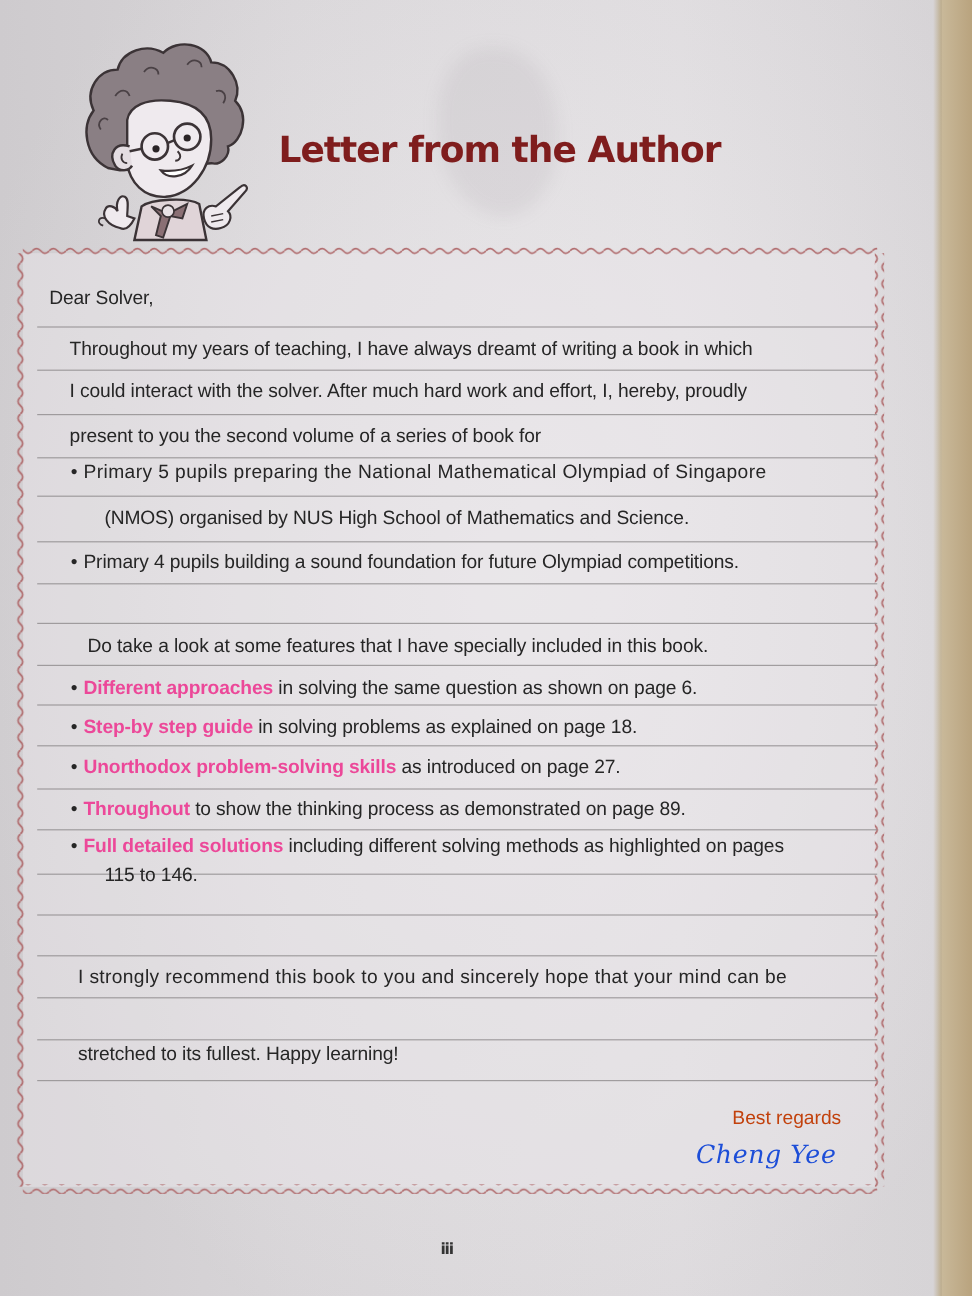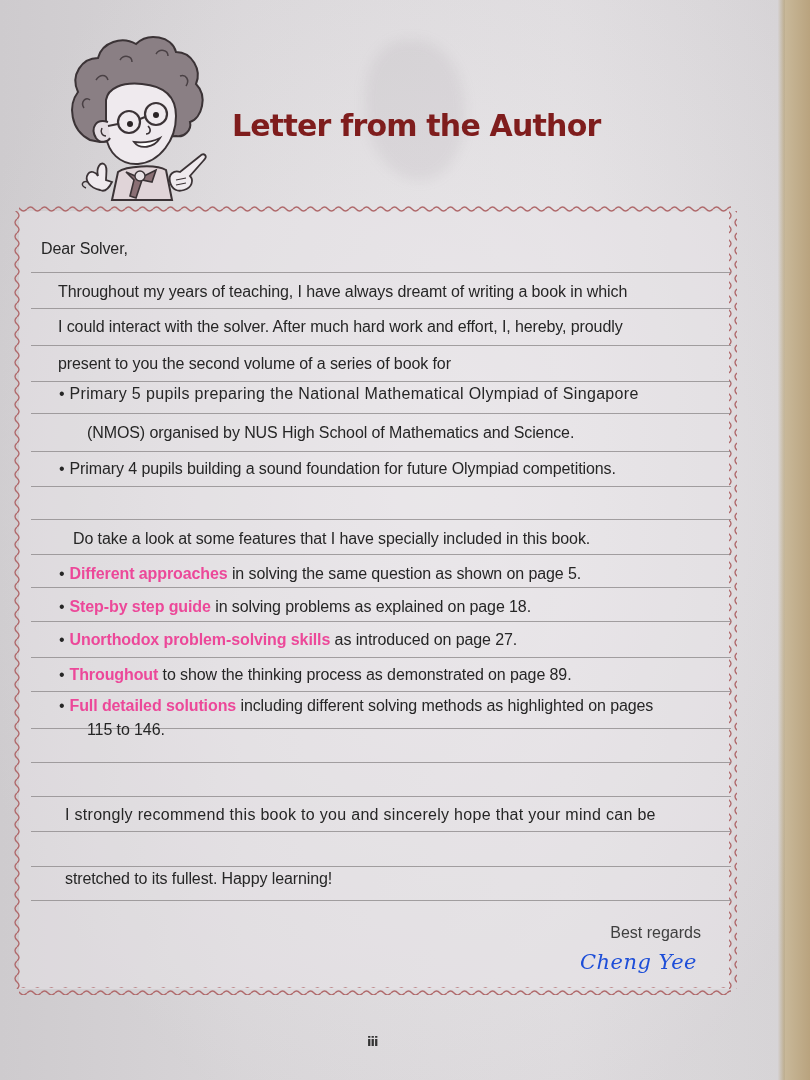--- a/index.html
+++ b/index.html
@@ -88,21 +88,21 @@
     .closing { left: 52px; }
     .bullet-dot {
       display: inline-block;
       margin-right: 5px;
     }
     .signoff {
       position: absolute;
       right: 36px;
       top: 719px;
       font-size: 16px;
-      color: #404040;
+      color: #c2410c;
       text-align: right;
     }
     .signature {
       position: absolute;
       right: 40px;
       top: 745px;
       font-family: "DejaVu Serif", serif;
       font-style: italic;
       font-size: 21px;
       color: #1d4ed8;
@@ -206,21 +206,21 @@
     <span class="bullet-dot">•</span><span style="letter-spacing:0.35px">Primary 5 pupils preparing the National Mathematical Olympiad of Singapore</span>
   </div>
   <div class="line cont" style="top:219px">(NMOS) organised by NUS High School of Mathematics and Science.</div>
   <div class="line bullet" style="top:255px">
     <span class="bullet-dot">•</span><span>Primary 4 pupils building a sound foundation for future Olympiad competitions.</span>
   </div>
 
   <div class="line feat-intro" style="top:325px">Do take a look at some features that I have specially included in this book.</div>
 
   <div class="line bullet" style="top:360px">
-    <span class="bullet-dot">•</span><b>Different approaches</b><span> in solving the same question as shown on page 5.</span>
+    <span class="bullet-dot">•</span><b>Different approaches</b><span> in solving the same question as shown on page 6.</span>
   </div>
   <div class="line bullet" style="top:393px">
     <span class="bullet-dot">•</span><b>Step-by step guide</b><span> in solving problems as explained on page 18.</span>
   </div>
   <div class="line bullet" style="top:426px">
     <span class="bullet-dot">•</span><b>Unorthodox problem-solving skills</b><span> as introduced on page 27.</span>
   </div>
   <div class="line bullet" style="top:461px">
     <span class="bullet-dot">•</span><b>Throughout</b><span> to show the thinking process as demonstrated on page 89.</span>
   </div>

